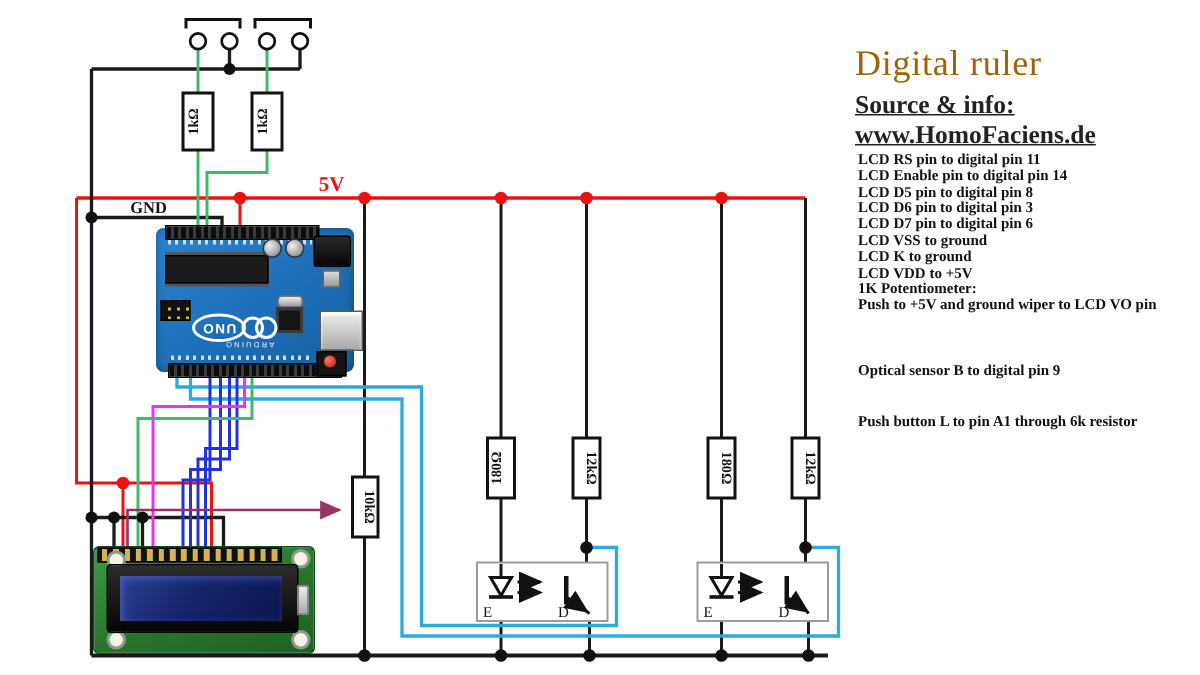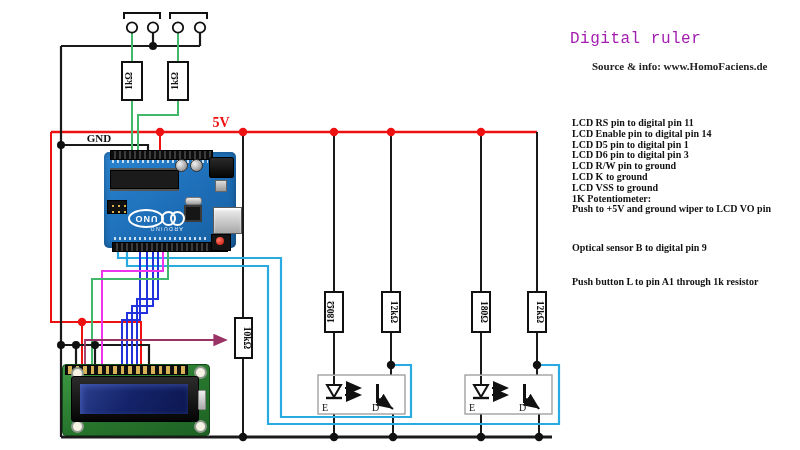--- a/index.html
+++ b/index.html
@@ -1,24 +1,24 @@
 <!DOCTYPE html>
 <html><head>
 <meta charset="utf-8">
 <style>
   html,body{margin:0;padding:0;background:#fff;}
   #canvas{position:relative;width:800px;height:450px;background:#fff;overflow:hidden;
           font-family:"Liberation Serif",serif;}
   #wires{position:absolute;left:0;top:0;}
   
-  .title{position:absolute;left:570px;top:30px;font-size:16px;color:#a21caf;letter-spacing:.5px;font-family:Liberation Mono, monospace;}
-  .subtitle{position:absolute;left:592px;top:60px;font-size:11px;font-weight:bold;color:#222;}
+  .title{position:absolute;left:570px;top:30px;font-size:24px;color:#a16207;letter-spacing:.5px;}
+  .subtitle{position:absolute;left:570px;top:60px;font-size:17px;font-weight:bold;color:#222;text-decoration:underline;}
   .notes{position:absolute;left:572px;width:226px;font-size:10px;line-height:10.8px;color:#111;font-weight:600;}
   .notes div{white-space:nowrap;}
-  #notes-connections{top:102px;margin-top:16px;}
+  #notes-connections{top:102px;}
   #notes-optical{top:243px;}
   #notes-buttons{top:277px;}
   
   #arduino{position:absolute;left:104px;top:150px;width:132px;height:100px;}
   .board{position:absolute;left:0;top:2px;width:132px;height:96px;border-radius:5px;
          background:linear-gradient(145deg,#2b84d0,#1c6cb5 60%,#185f9f);
          box-shadow:inset 0 0 6px rgba(0,0,0,.35);}
   .hdr{position:absolute;height:8px;background:repeating-linear-gradient(90deg,#0d0d0d 0 3px,#3c3c3c 3px 5px);border:1px solid #000;}
   .silk{position:absolute;height:3px;background:repeating-linear-gradient(90deg,#e8f2fa 0 2px,rgba(0,0,0,0) 2px 5px);opacity:.85;}
   .dip{position:absolute;left:6px;top:20px;width:67px;height:17px;background:#1b1b1b;border:1px solid #000;
@@ -236,30 +236,31 @@
     <div class="screen"></div>
     <div class="lcdtab"></div>
   </div>
 
   <div class="title">Digital ruler</div>
   <div class="subtitle">Source &amp; info: www.HomoFaciens.de</div>
 
   <div id="notes-connections" class="notes">
     <div>LCD RS pin to digital pin 11</div>
     <div>LCD Enable pin to digital pin 14</div>
-    <div>LCD D5 pin to digital pin 1</div>
+    <div>LCD D5 pin to digital pin 8</div>
     <div>LCD D6 pin to digital pin 3</div>
-    <div>LCD R/W pin to ground</div>
+    <div>LCD D7 pin to digital pin 6</div>
+    <div>LCD VSS to ground</div>
     <div>LCD K to ground</div>
-    <div>LCD VSS to ground</div>
+    <div>LCD VDD to +5V</div>
     <div>1K Potentiometer:</div>
     <div>Push to +5V and ground wiper to LCD VO pin</div>
   </div>
 
   <div id="notes-optical" class="notes">
     <div>Optical sensor B to digital pin 9</div>
   </div>
 
   <div id="notes-buttons" class="notes">
-    <div>Push button L  to pin A1 through 1k resistor</div>
+    <div>Push button L  to pin A1 through 6k resistor</div>
   </div>
 
 </div>
 
 </body></html>

